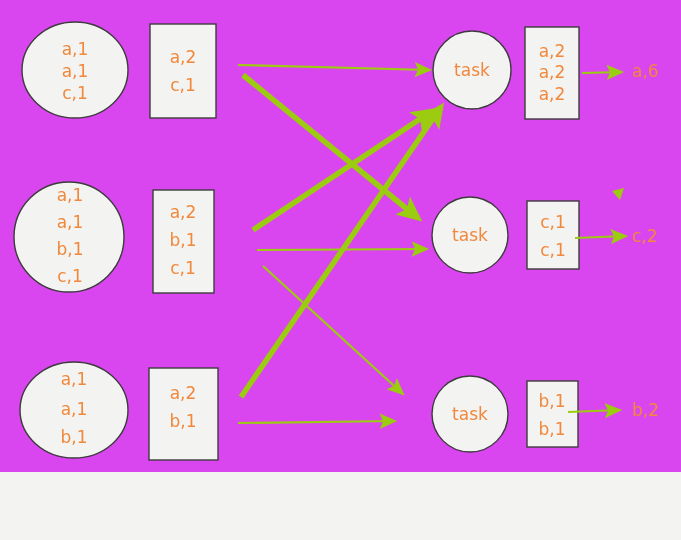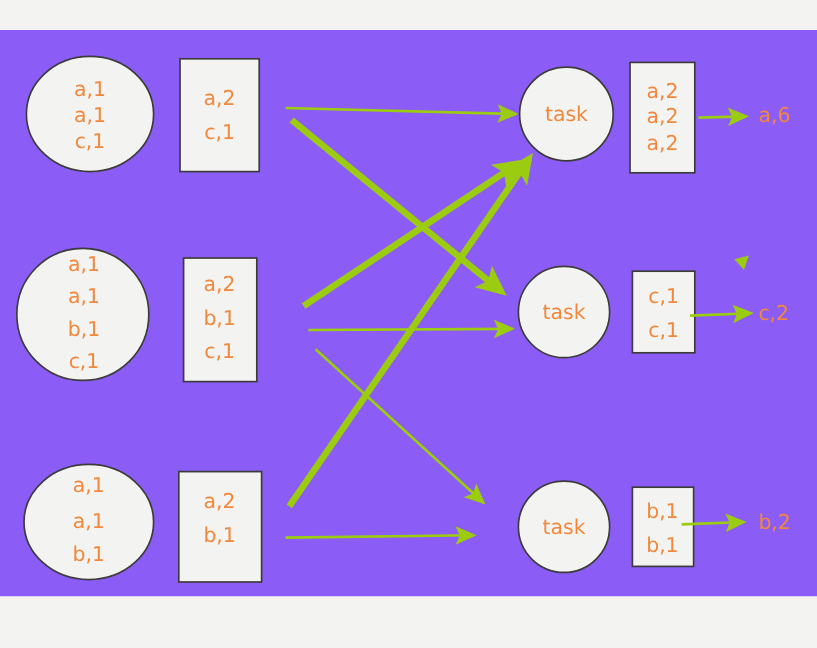--- a/index.html
+++ b/index.html
@@ -4,24 +4,23 @@
 <style>
   html, body {
     margin: 0;
     padding: 0;
     background: #f3f3f1;
   }
   #canvas {
     position: relative;
     width: 681px;
     height: 472px;
-    background: #8b5cf6;
+    background: #d946ef;
     font-family: "DejaVu Sans", sans-serif;
     overflow: hidden;
-    margin-top: 25px;
   }
   svg.layer {
     position: absolute;
     left: 0;
     top: 0;
     width: 681px;
     height: 540px;
   }
   .node-shape {
     fill: #f3f3f1;

